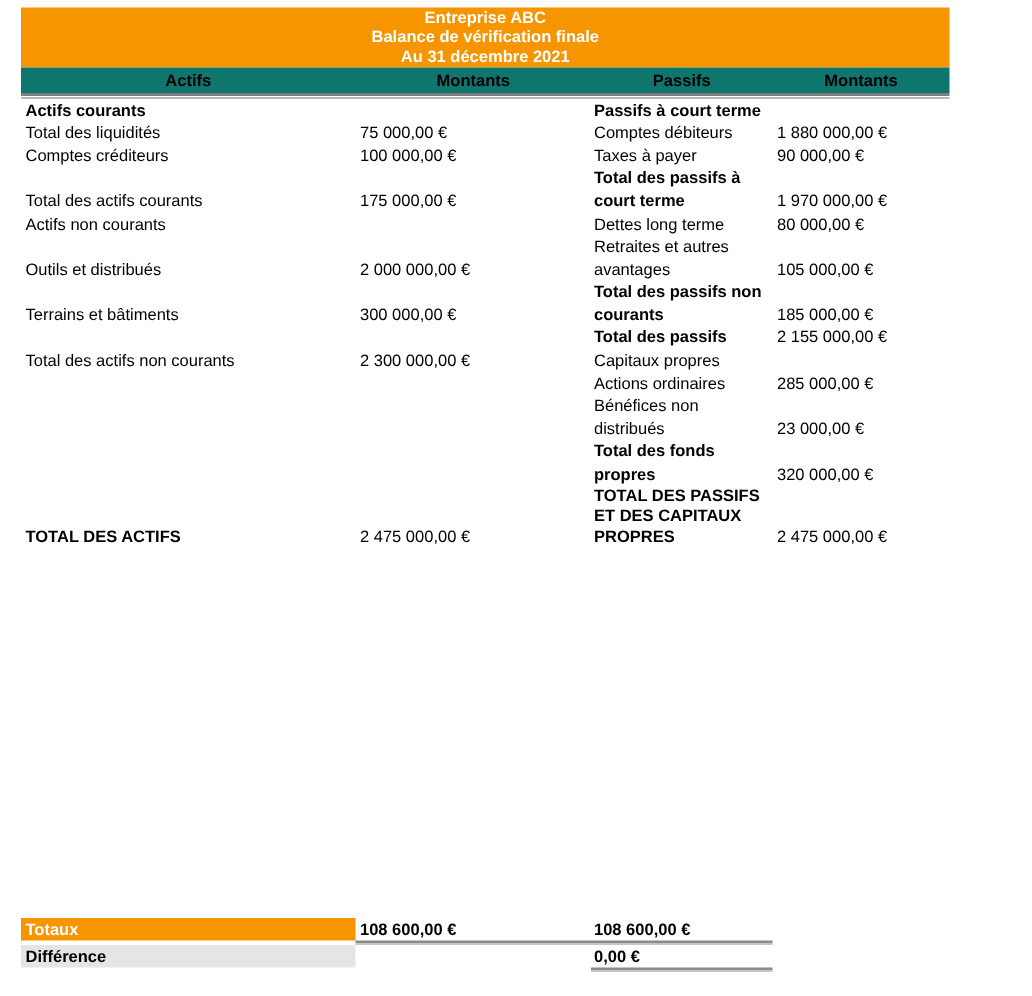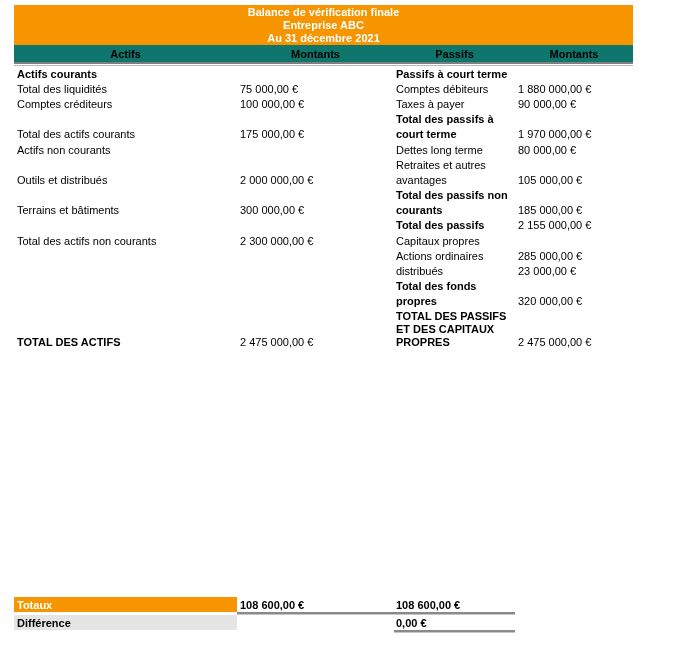--- a/index.html
+++ b/index.html
@@ -44,22 +44,22 @@
   .lab-cream{background:#e5e5e5;color:#000;font-weight:700;display:flex;align-items:center;padding-left:3px;}
   .u-tot{margin-left:223px;width:278px;}
   .u-dif{margin-left:380px;width:121px;}
 </style>
 </head>
 <body>
 
 <div class="sheet">
 
   <div class="title">
+    <div>Entreprise ABC</div>
     <div>Balance de vérification finale</div>
-    <div>Entreprise ABC</div>
     <div>Au 31 décembre 2021</div>
   </div>
 
   <div class="cols">
     <div>Actifs</div>
     <div>Montants</div>
     <div>Passifs</div>
     <div>Montants</div>
   </div>
 
@@ -140,20 +140,26 @@
     </div>
     <div class="r">
       <div class="c1"></div>
       <div class="c2"></div>
       <div class="c3">Actions ordinaires</div>
       <div class="c4">285 000,00 €</div>
     </div>
     <div class="r">
       <div class="c1"></div>
       <div class="c2"></div>
+      <div class="c3">Bénéfices non</div>
+      <div class="c4"></div>
+    </div>
+    <div class="r">
+      <div class="c1"></div>
+      <div class="c2"></div>
       <div class="c3">distribués</div>
       <div class="c4">23 000,00 €</div>
     </div>
     <div class="r">
       <div class="c1"></div>
       <div class="c2"></div>
       <div class="c3 b">Total des fonds</div>
       <div class="c4"></div>
     </div>
     <div class="r">

